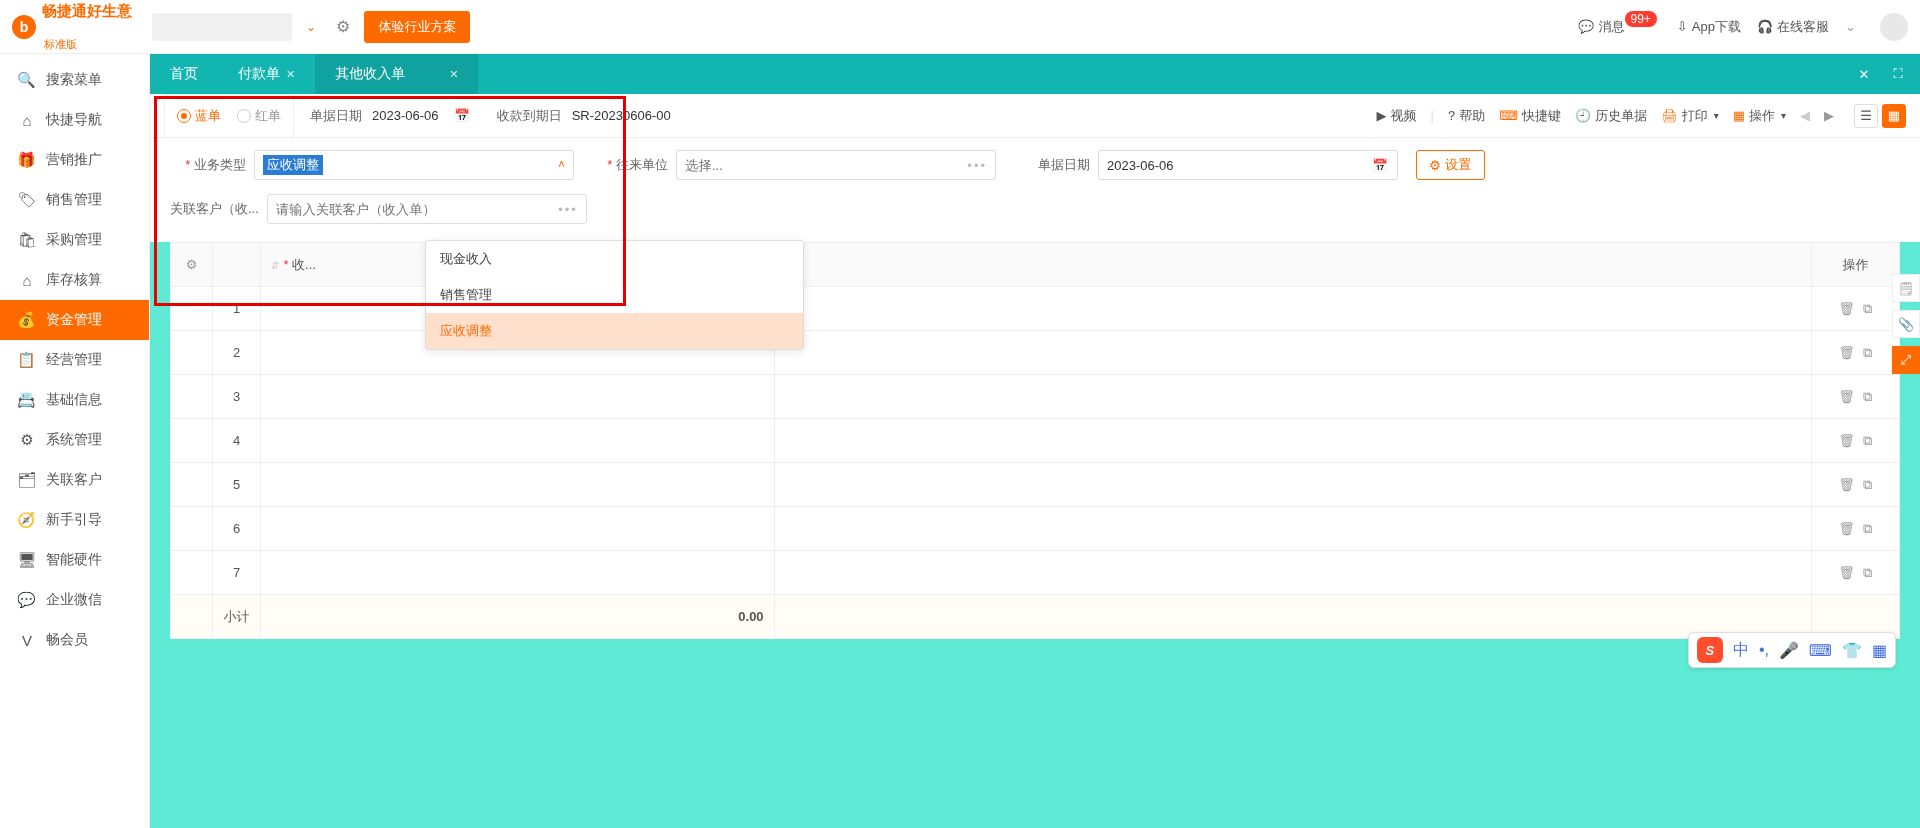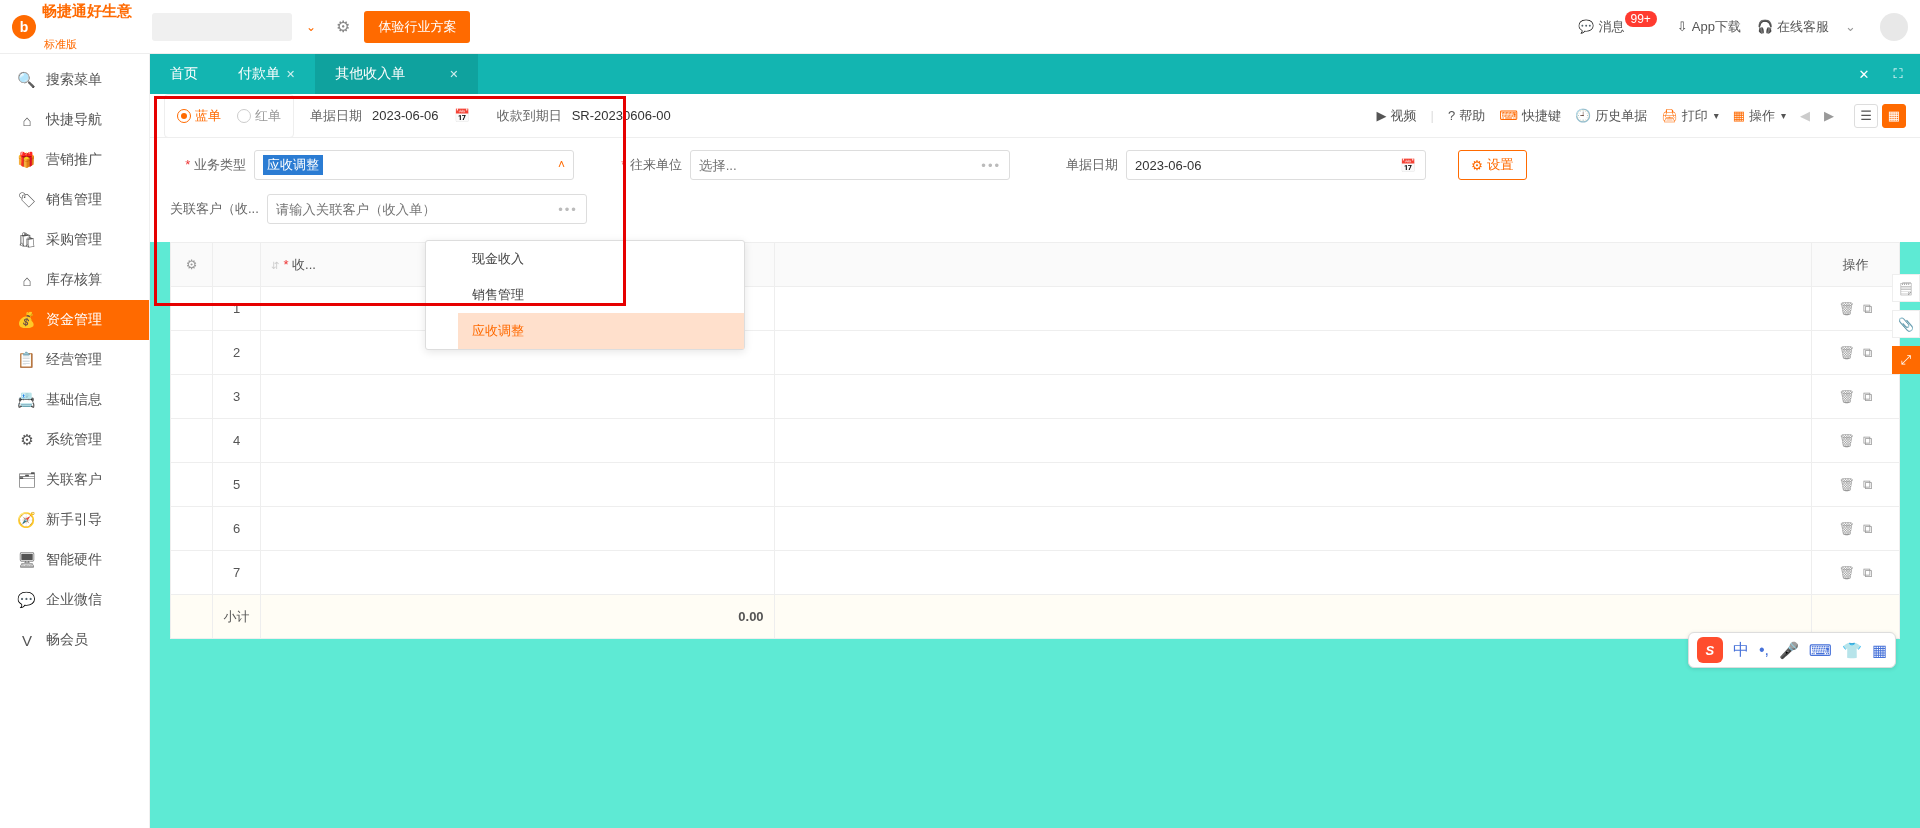--- a/index.html
+++ b/index.html
@@ -52,36 +52,36 @@
 .cal-icon { color: #ff6a00; margin-right: 10px; }
 .toolbar-right { margin-left: auto; display: flex; align-items: center; gap: 14px; color: #555; }
 .tr-item { display: flex; align-items: center; gap: 4px; cursor: pointer; }
 .tr-sep { color: #ddd; }
 .view-toggle { display: flex; gap: 4px; margin-left: 6px; }
 .view-btn { width: 24px; height: 24px; border: 1px solid #ddd; border-radius: 3px; display: flex; align-items: center; justify-content: center; cursor: pointer; }
 .view-btn.active { background: #ff6a00; border-color: #ff6a00; color: #fff; }
 
 
 .form-area { background: #fff; padding: 12px 20px 4px; }
-.form-row { display: flex; align-items: center; gap: 32px; margin-bottom: 14px; }
+.form-row { display: flex; align-items: center; gap: 18px; margin-bottom: 14px; }
 .field { display: flex; align-items: center; gap: 8px; }
 .field label { color: #666; min-width: 76px; text-align: right; }
 .req::before { content: "* "; color: #e33; }
 .sel { position: relative; width: 320px; height: 30px; border: 1px solid #ddd; border-radius: 3px; display: flex; align-items: center; padding: 0 8px; }
 .sel .value { color: #333; }
 .sel .value.sel-highlight { background: #2b7cd3; color: #fff; padding: 1px 4px; }
 .sel .caret { margin-left: auto; color: #ff6a00; font-size: 12px; }
 .sel input.ph { border: none; outline: none; width: 100%; color: #999; background: transparent; }
 .more-dots { color: #bbb; margin-left: auto; cursor: pointer; letter-spacing: 2px; }
 .btn-outline { border: 1px solid #ff6a00; color: #ff6a00; background: #fff; padding: 5px 12px; border-radius: 3px; cursor: pointer; display: flex; align-items: center; gap: 4px; }
 .date-input { border: 1px solid #ddd; border-radius: 3px; height: 30px; padding: 0 8px; display: flex; align-items: center; width: 300px; }
 .date-input .cal { margin-left: auto; color: #ff6a00; }
 
 
-.dropdown { position: absolute; top: 186px; left: 275px; width: 320px; background: #fff; border: 1px solid #ddd; border-radius: 3px; box-shadow: 0 2px 8px rgba(0,0,0,.1); z-index: 20; padding-left: 32px; }
+.dropdown { position: absolute; top: 186px; left: 275px; width: 379px; background: #fff; border: 1px solid #ddd; border-radius: 3px; box-shadow: 0 2px 8px rgba(0,0,0,.1); z-index: 20; }
 .dd-item { padding: 9px 14px; cursor: pointer; color: #444; }
 .dd-item.active { background: #ffe0cc; color: #ff6a00; }
 
 
 .highlight-box { position: absolute; border: 3px solid #e60000; pointer-events: none; z-index: 30; }
 
 
 .table-wrap { background: #fff; margin: 0 20px 10px; }
 .tbl { width: 100%; border-collapse: collapse; }
 .tbl th, .tbl td { border: 1px solid #eee; height: 44px; padding: 0 10px; text-align: left; color: #555; }

